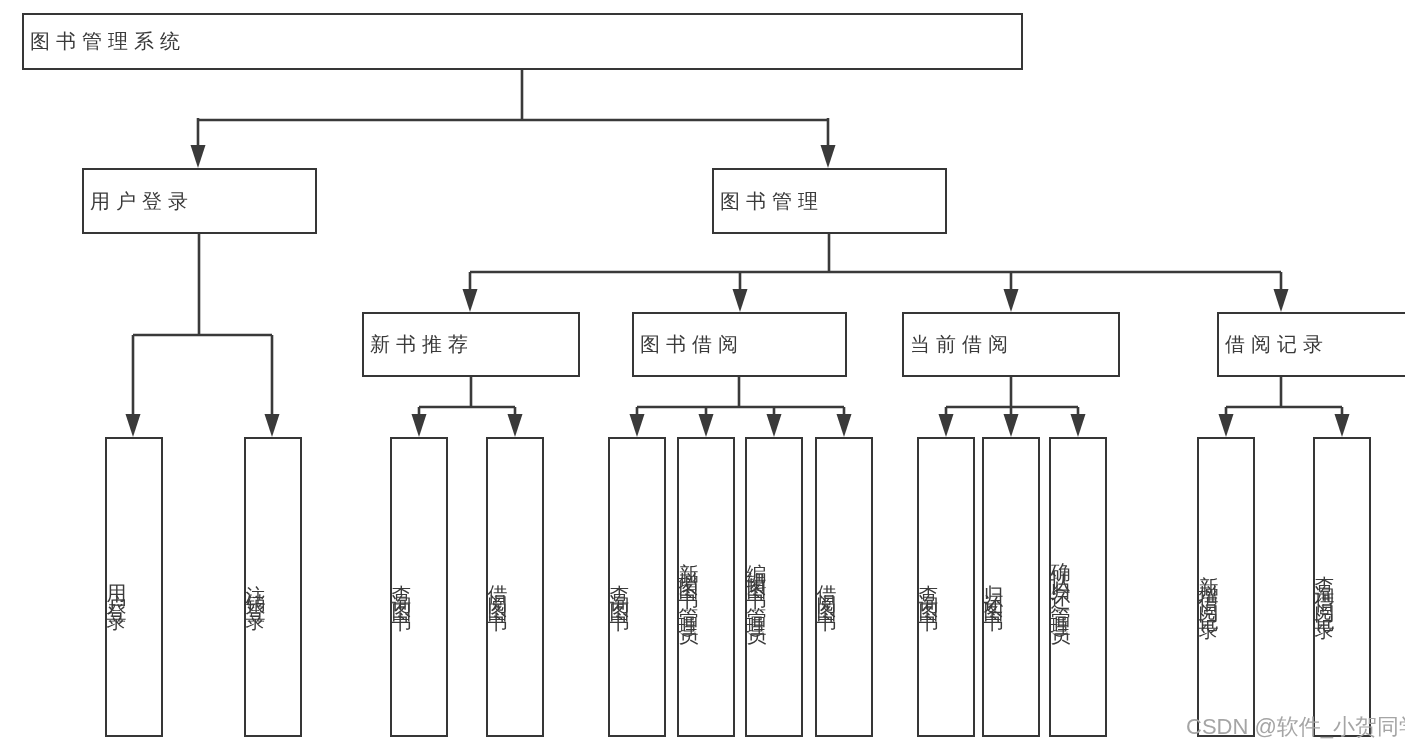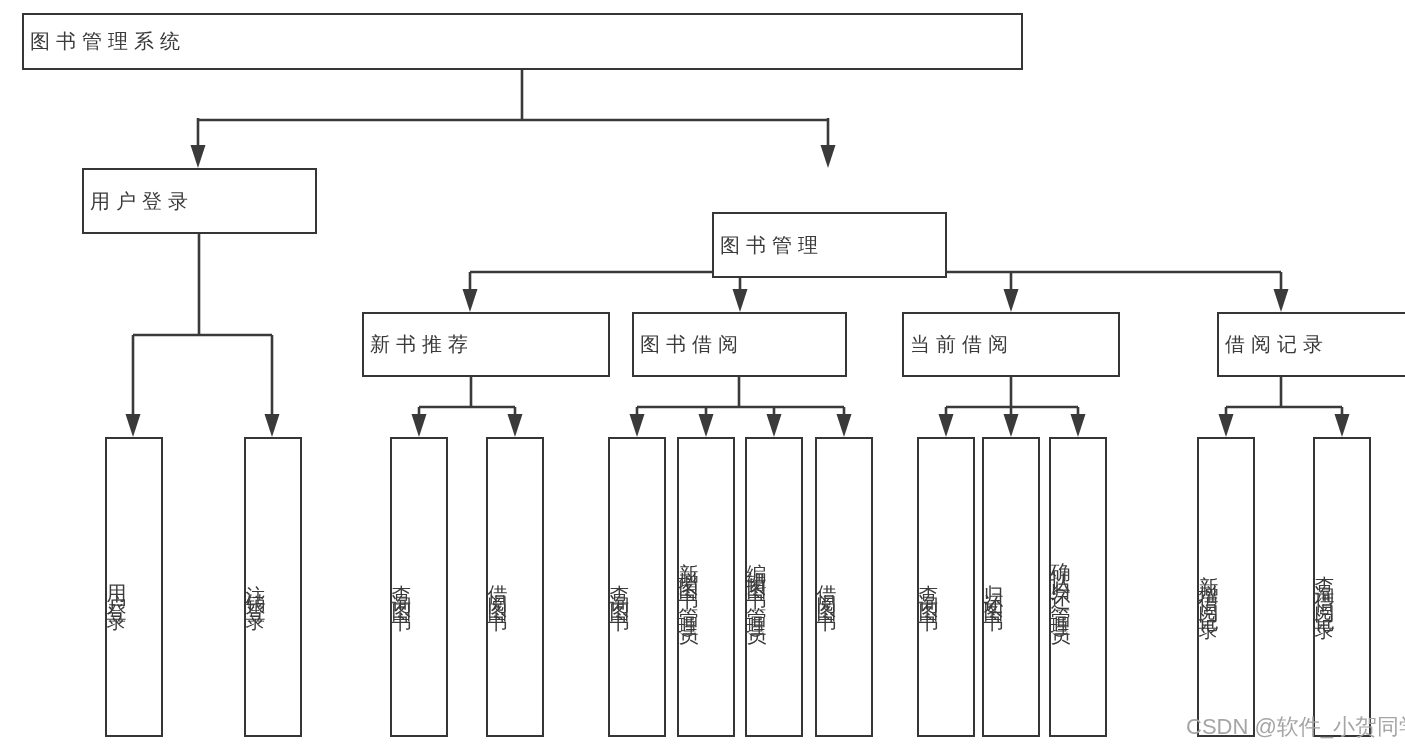--- a/index.html
+++ b/index.html
@@ -102,25 +102,25 @@
     <polygon points="1342,437 1334.5,414 1349.5,414"></polygon>
   </svg>
 
   <div class="node" style="left:22px; top:13px; width:1001px; height:57px;">
     <span class="hlabel">图书管理系统</span>
   </div>
 
   <div class="node" style="left:82px; top:168px; width:235px; height:66px;">
     <span class="hlabel">用户登录</span>
   </div>
-  <div class="node" style="left:712px; top:168px; width:235px; height:66px;margin-top:44px;">
+  <div class="node" style="left:712px; top:168px; width:235px; height:66px;">
     <span class="hlabel">图书管理</span>
   </div>
 
-  <div class="node" style="left:362px; top:312px; width:248px; height:65px;">
+  <div class="node" style="left:362px; top:312px; width:218px; height:65px;">
     <span class="hlabel">新书推荐</span>
   </div>
   <div class="node" style="left:632px; top:312px; width:215px; height:65px;">
     <span class="hlabel">图书借阅</span>
   </div>
   <div class="node" style="left:902px; top:312px; width:218px; height:65px;">
     <span class="hlabel">当前借阅</span>
   </div>
   <div class="node" style="left:1173px; top:312px; width:216px; height:65px;margin-left:44px;">
     <span class="hlabel">借阅记录</span>

